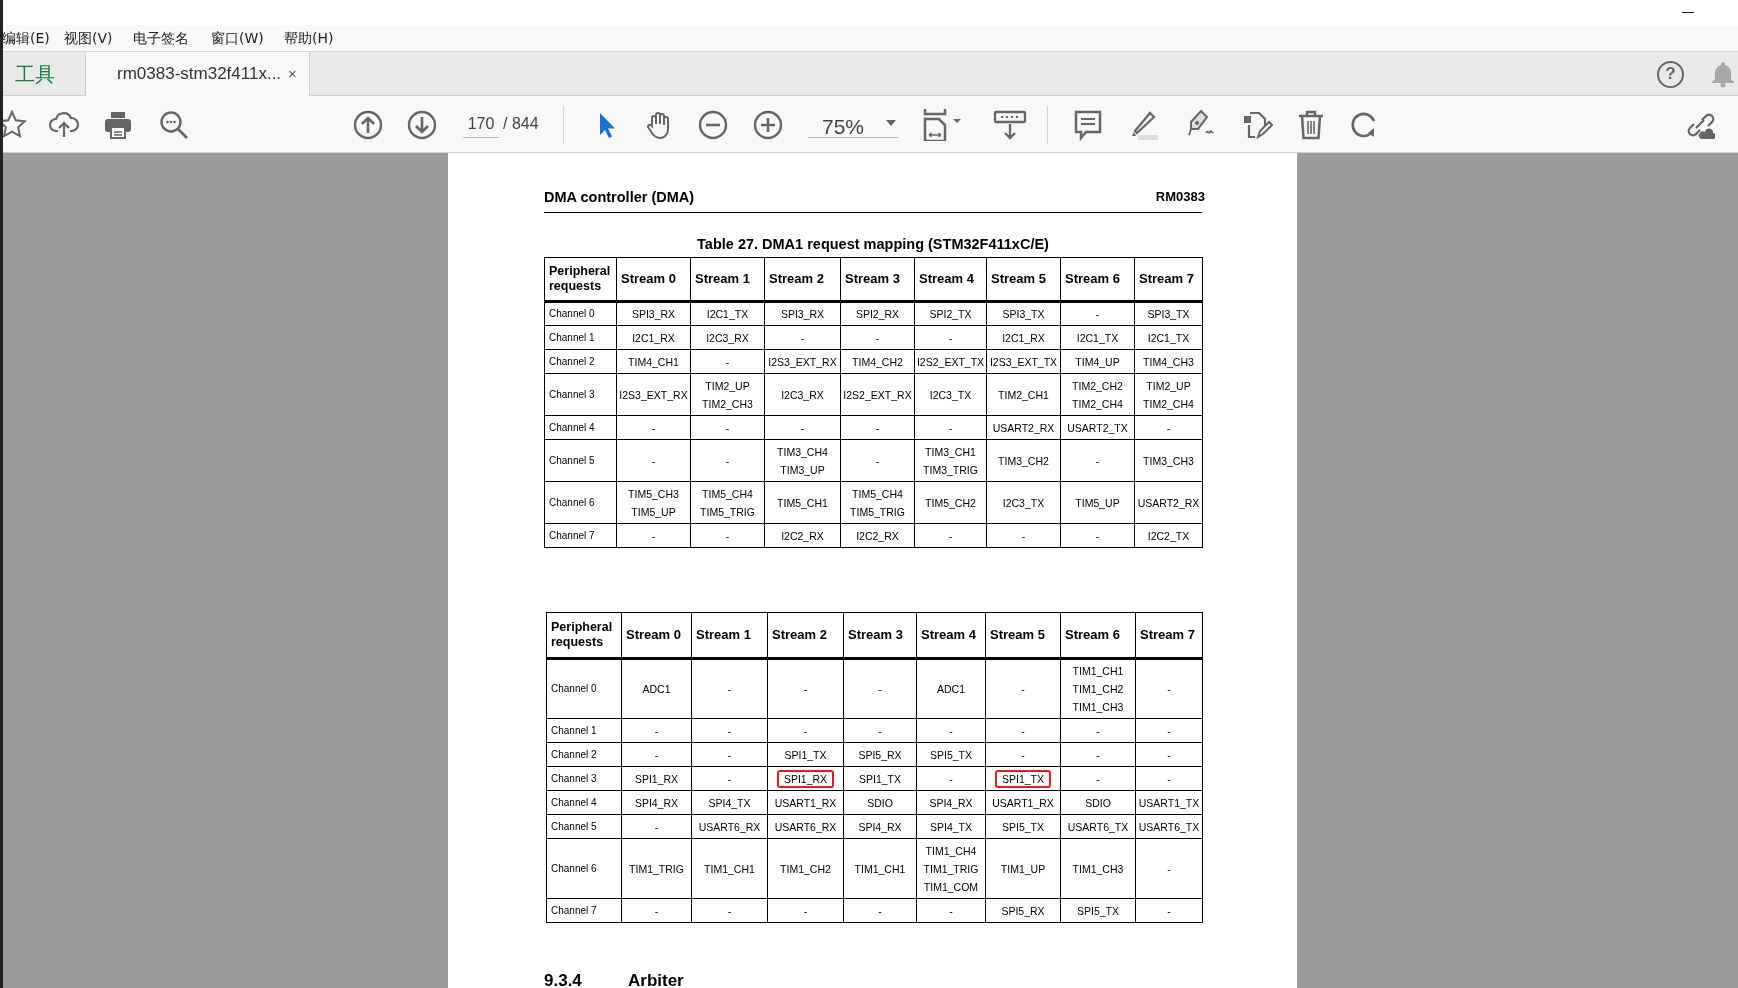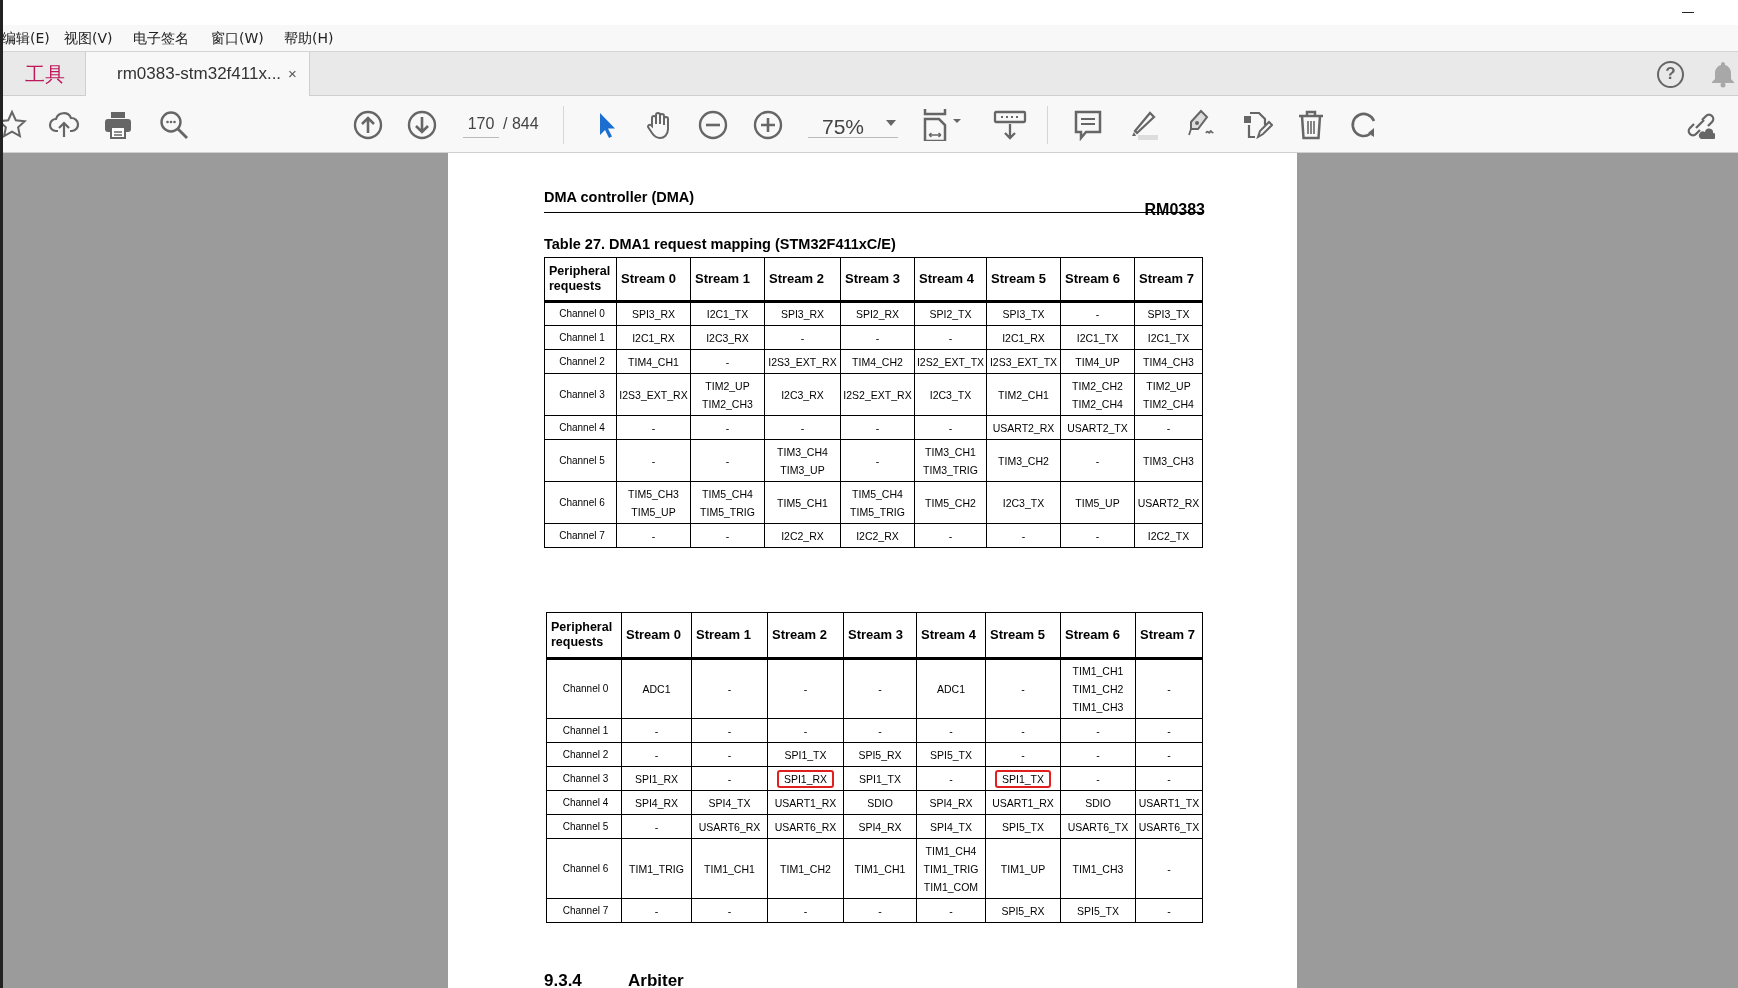--- a/index.html
+++ b/index.html
@@ -4,46 +4,46 @@
 <style>
   * { box-sizing: border-box; margin: 0; padding: 0; }
   html, body { width: 1738px; height: 988px; overflow: hidden; background: #9b9b9b; font-family: "DejaVu Sans", sans-serif; }
   .leftstrip { position: absolute; left: 0; top: 0; width: 3px; height: 988px; background: #222; z-index: 50; }
   .titlebar { position: absolute; left: 0; top: 0; width: 1738px; height: 25px; background: #fff; font-family: "Liberation Sans", sans-serif; font-size: 16px; color: #111; line-height: 24px; padding-left: 3px; white-space: nowrap; }
   .minimize { position: absolute; right: 36px; top: 2px; width: 28px; height: 20px; text-align: center; cursor: pointer; }
   .minimize::after { content: ""; position: absolute; left: 8px; top: 10px; width: 12px; height: 1px; background: #222; }
   .menubar { position: absolute; left: 0; top: 25px; width: 1738px; height: 27px; background: #f8f8f8; border-bottom: 1px solid #d4d4d4; font-size: 14px; color: #222; line-height: 26px; }
   .menubar span { position: absolute; top: 0; cursor: pointer; white-space: nowrap; }
   .tabrow { position: absolute; left: 0; top: 52px; width: 1738px; height: 44px; background: #e9e9e9; border-bottom: 1px solid #cfcfcf; }
-  .tab-tools { position: absolute; left: 3px; top: 0; width: 82px; height: 44px; line-height: 44px; padding-left: 22px; font-size: 20px; color: #be185d; cursor: pointer; }
+  .tab-tools { position: absolute; left: 3px; top: 0; width: 82px; height: 44px; line-height: 44px; padding-left: 12px; font-size: 20px; color: #15803d; cursor: pointer; }
   .tab-doc { position: absolute; left: 85px; top: 0; width: 225px; height: 45px; background: #f8f8f8; border-left: 1px solid #cfcfcf; border-right: 1px solid #cfcfcf; font-family: "Liberation Sans", sans-serif; font-size: 17px; color: #333; line-height: 44px; padding-left: 31px; cursor: pointer; white-space: nowrap; }
   .tab-close { position: absolute; left: 202px; top: 0; font-size: 15px; color: #555; cursor: pointer; }
   .help-icon { position: absolute; left: 1657px; top: 9px; width: 27px; height: 27px; border: 2.5px solid #666; border-radius: 50%; text-align: center; font-family: "Liberation Sans", sans-serif; font-weight: bold; font-size: 17px; line-height: 22px; color: #666; cursor: pointer; }
   .bell-icon { position: absolute; left: 1710px; top: 8px; cursor: pointer; }
   .toolbar { position: absolute; left: 0; top: 96px; width: 1738px; height: 57px; background: #f8f8f8; border-bottom: 1px solid #d0d0d0; }
   .tb { position: absolute; top: 13px; width: 32px; height: 32px; cursor: pointer; }
   .tb svg { width: 32px; height: 32px; }
   .sep { position: absolute; top: 10px; width: 1px; height: 38px; background: #d6d6d6; }
   .page-input { position: absolute; left: 463px; top: 14px; width: 36px; height: 28px; border: none; border-bottom: 1px solid #bbb; background: transparent; font-family: "Liberation Sans", sans-serif; font-size: 16px; color: #444; text-align: center; }
   .page-total { position: absolute; left: 503px; top: 19px; font-family: "Liberation Sans", sans-serif; font-size: 16px; color: #444; }
   .zoom-box { position: absolute; left: 808px; top: 14px; width: 90px; height: 28px; border-bottom: 1px solid #bbb; cursor: pointer; }
   .zoom-val { position: absolute; left: 14px; top: 5px; font-family: "Liberation Sans", sans-serif; font-size: 21px; color: #444; }
   .zoom-caret { position: absolute; right: 2px; top: 10px; width: 0; height: 0; border-left: 5px solid transparent; border-right: 5px solid transparent; border-top: 6px solid #666; }
   .viewer { position: absolute; left: 3px; top: 153px; width: 1459px; height: 835px; background: #9b9b9b; }
   .page { position: absolute; left: 445px; top: 0; width: 849px; height: 835px; background: #fff; }
   .pdf { font-family: "Liberation Sans", sans-serif; color: #000; }
   .hdr-left { position: absolute; left: 96px; top: 36px; font-size: 14.5px; font-weight: bold; }
-  .hdr-right { position: absolute; right: 92px; top: 48px; font-size: 16px; font-weight: bold; text-align: center; }
+  .hdr-right { position: absolute; right: 92px; top: 36px; font-size: 13px; font-weight: bold; text-align: center; }
   .hdr-rule { position: absolute; left: 96px; top: 59px; width: 658px; height: 1px; background: #000; }
-  .tcap { position: absolute; left: 96px; width: 658px; text-align: left; font-size: 14.5px; font-weight: bold; }
+  .tcap { position: absolute; left: 96px; width: 658px; text-align: center; font-size: 14.5px; font-weight: bold; }
   table.dma { position: absolute; left: 96px; width: 658px; border-collapse: collapse; table-layout: fixed; }
   table.dma td, table.dma th { border: 1px solid #000; text-align: center; font-size: 10.5px; font-weight: normal; line-height: 18px; padding: 0 1px; white-space: nowrap; }
   table.dma th { font-size: 13px; font-weight: bold; text-align: left; padding-left: 4px; line-height: 16px; }
   table.dma thead tr { border-bottom: 3.5px solid #000; }
-  table.dma td.ch { text-align: center; padding-left: 4px; font-size: 10px; }
+  table.dma td.ch { text-align: left; padding-left: 4px; font-size: 10px; }
   .hl { display: inline-block; border: 2.5px solid #e21f1f; border-radius: 3px; padding: 0 5px; line-height: 14px; }
   .sec-num { position: absolute; left: 96px; top: 818px; font-size: 17px; font-weight: bold; }
   .sec-title { position: absolute; left: 180px; top: 818px; font-size: 17px; font-weight: bold; }
 </style>
 </head>
 <body>
 
 <div class="leftstrip"></div>
 
 <div class="titlebar">

